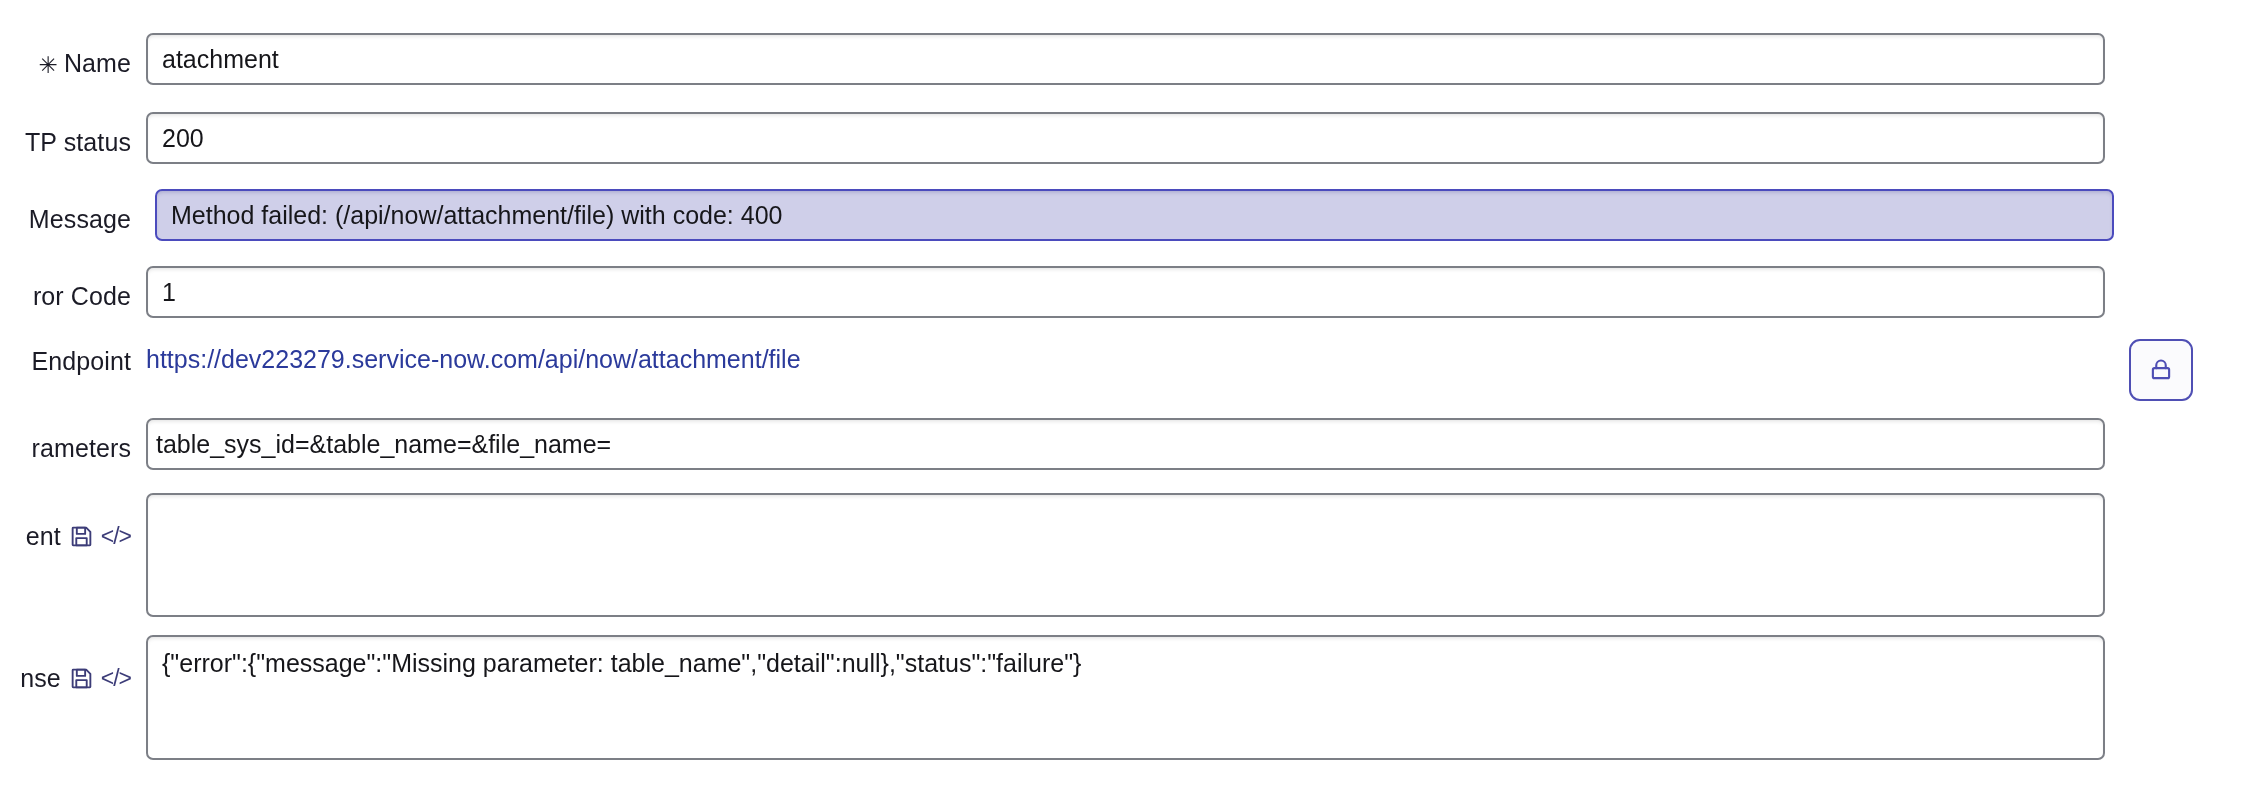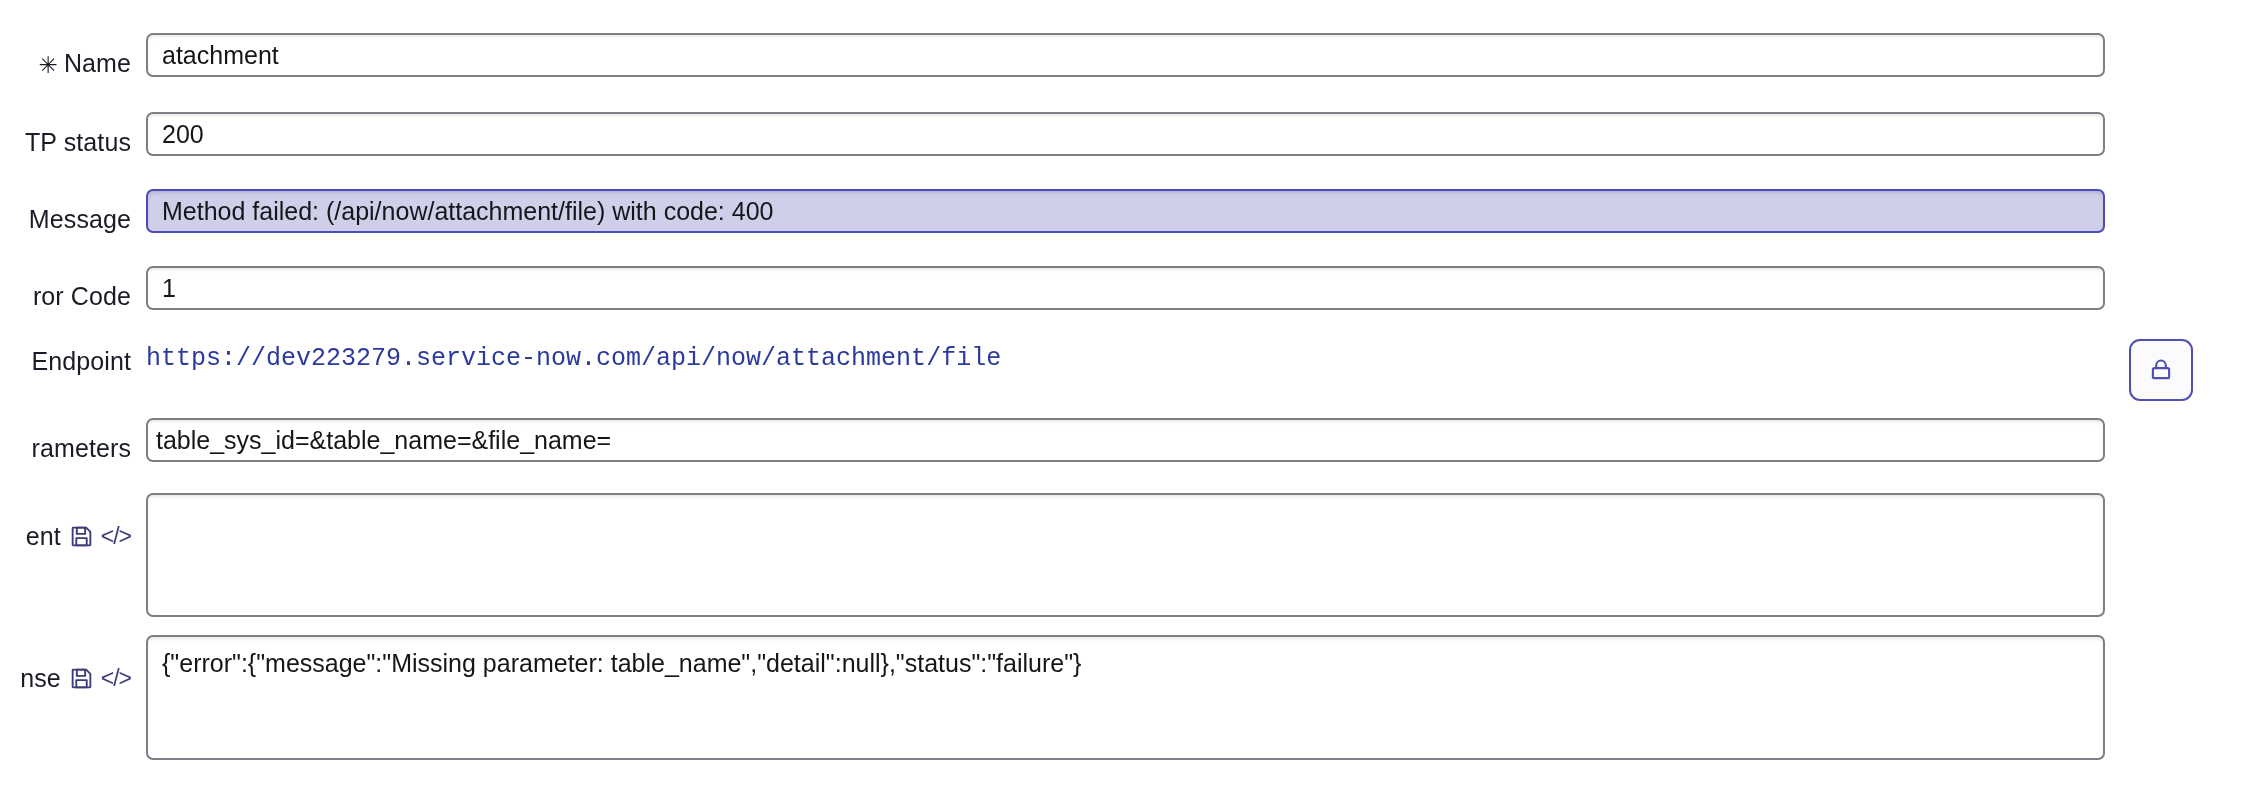--- a/index.html
+++ b/index.html
@@ -78,21 +78,21 @@
     font-size: 25px;
     line-height: 30px;
     color: #16161a;
     padding: 0 0 0 14px;
     display: flex;
     align-items: center;
     box-shadow: inset 0 3px 4px -2px rgba(0,0,0,0.13);
     overflow: hidden;
     white-space: nowrap;
   }
-  .field.single { height: 44px; }
+  .field.single { height: 52px; }
 
   .field.textarea {
     align-items: flex-start;
     padding-top: 11px;
     white-space: pre;
   }
 
   .field.selected {
     background: #cfcfe9;
     border-color: #4b4bbd;
@@ -100,21 +100,20 @@
   }
 
   .linkfield {
     position: absolute;
     left: 131px;
     font-size: 25px;
     line-height: 30px;
     color: #2b3a9b;
     text-decoration: none;
     white-space: nowrap;
-    font-family: Liberation Mono, monospace;
   }
 
   .lock-button {
     position: absolute;
     left: 2114px;
     top: 339px;
     width: 64px;
     height: 62px;
     box-sizing: border-box;
     border: 2px solid #4f4fb4;
@@ -140,21 +139,21 @@
     <div class="field single" style="top:0px;">atachment</div>
   </div>
 
   <div class="row" style="top:112px;">
     <div class="label" style="top:15px;">TP status</div>
     <div class="field single" style="top:0px;">200</div>
   </div>
 
   <div class="row" style="top:189px;">
     <div class="label" style="top:15px;">Message</div>
-    <div class="field single selected" style="top:0px;">Method failed: (/api/now/attachment/file) with code: 400</div>
+    <div class="field single selected" style="top:0px;margin-left:9px;">Method failed: (/api/now/attachment/file) with code: 400</div>
   </div>
 
   <div class="row" style="top:266px;">
     <div class="label" style="top:15px;">ror Code</div>
     <div class="field single" style="top:0px;">1</div>
   </div>
 
   <div class="row" style="top:344px;">
     <div class="label" style="top:2px;">Endpoint</div>
     <a class="linkfield" style="top:0px;" href="#">https://dev223279.service-now.com/api/now/attachment/file</a>

